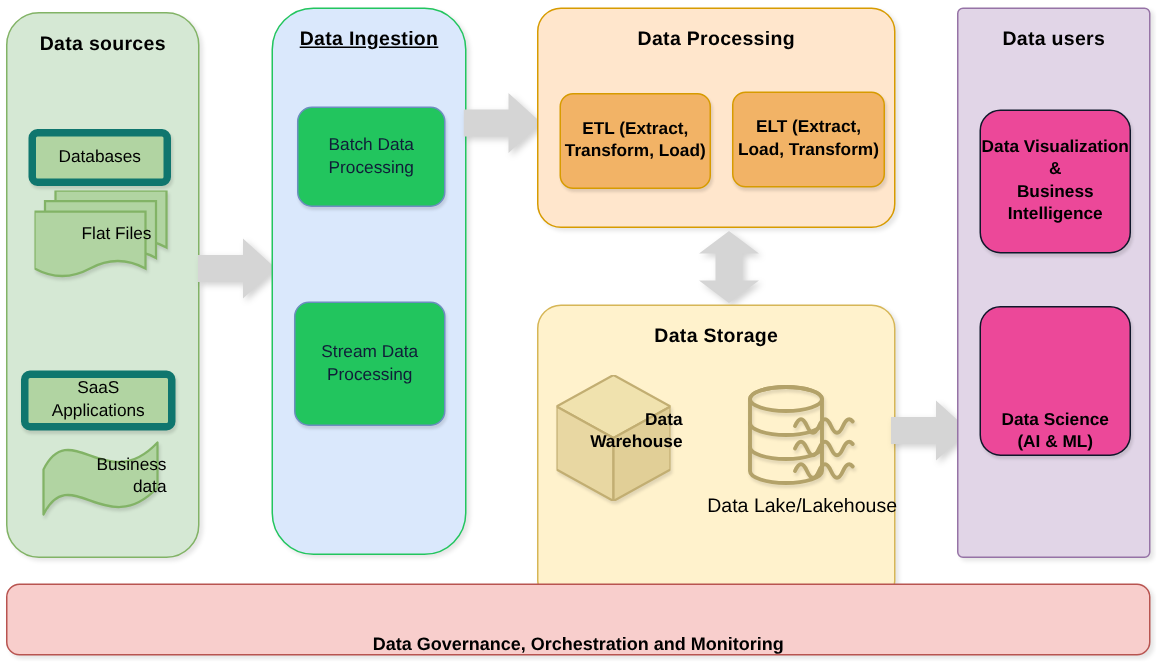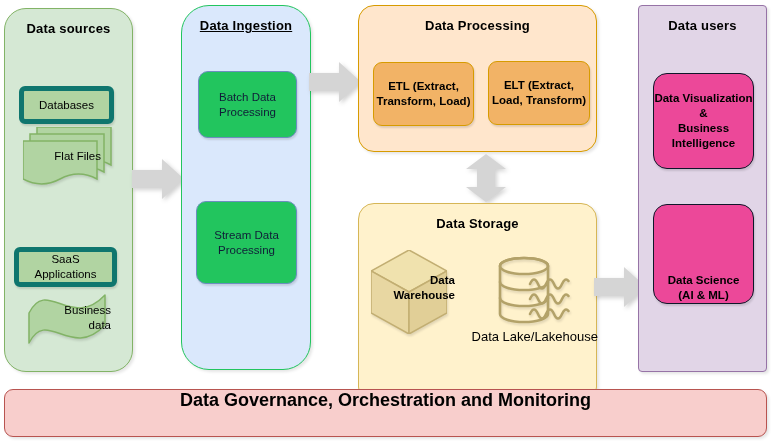--- a/index.html
+++ b/index.html
@@ -66,22 +66,22 @@
   .arrow { position:absolute; filter:drop-shadow(2px 2px 2px rgba(0,0,0,0.18)); }
   .a1 { left:132px; top:157px; }
   .a2 { left:309px; top:60px;  }
   .a3 { left:464px; top:154px; }
   .a4 { left:594px; top:265px; }
 
   
   .bar {
     left:4px; top:389px; width:763px; height:48px;
     background:#f8cecc; border:1.5px solid #b85450; border-radius:9px;
-    display:flex; align-items:flex-start; justify-content:center;
-    font-weight:bold; font-size:18px;
+    display:flex; align-items:flex-end; justify-content:center;
+    font-weight:bold; font-size:12px;
   }
 </style>
 </head>
 <body>
 
 <div class="canvas">
 
   <section class="col col-sources">
     <div class="col-title">Data sources</div>
     <div class="node green-node n-databases">

